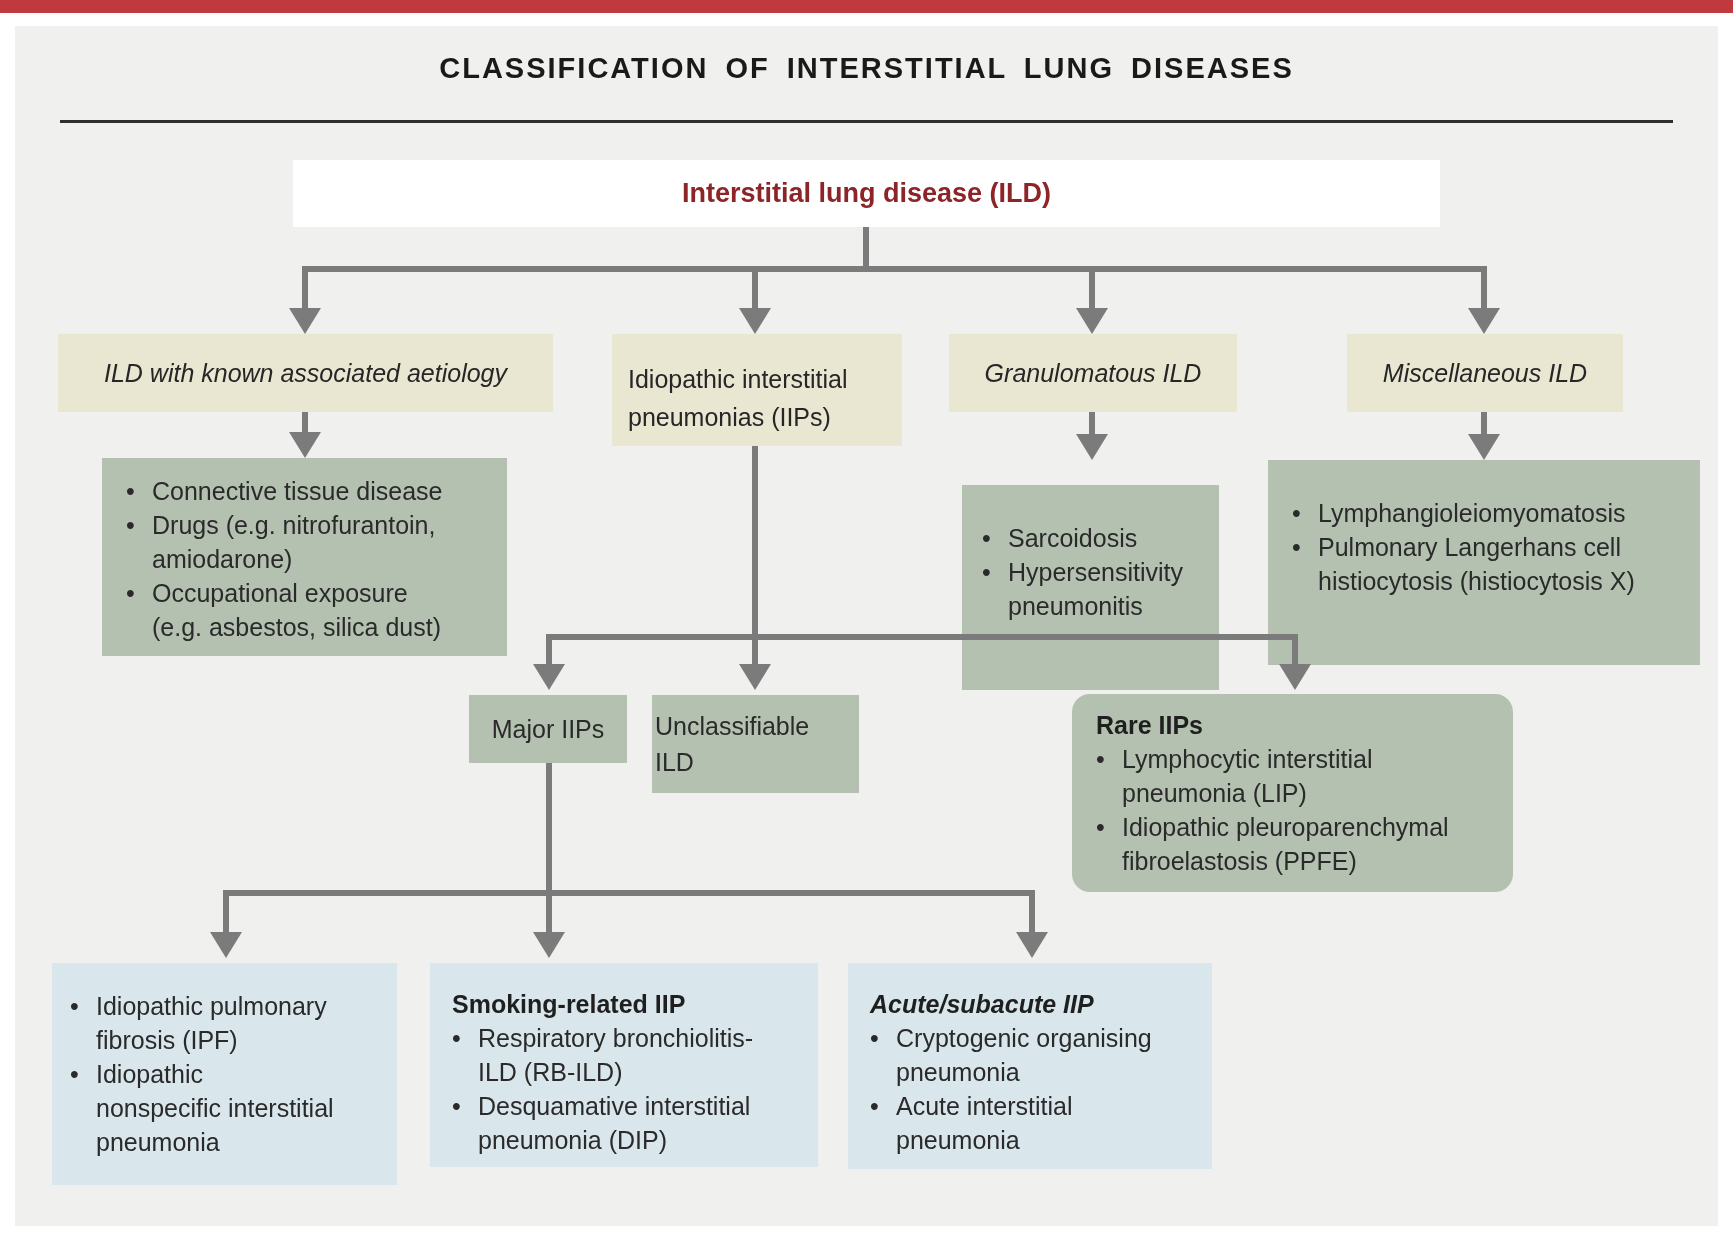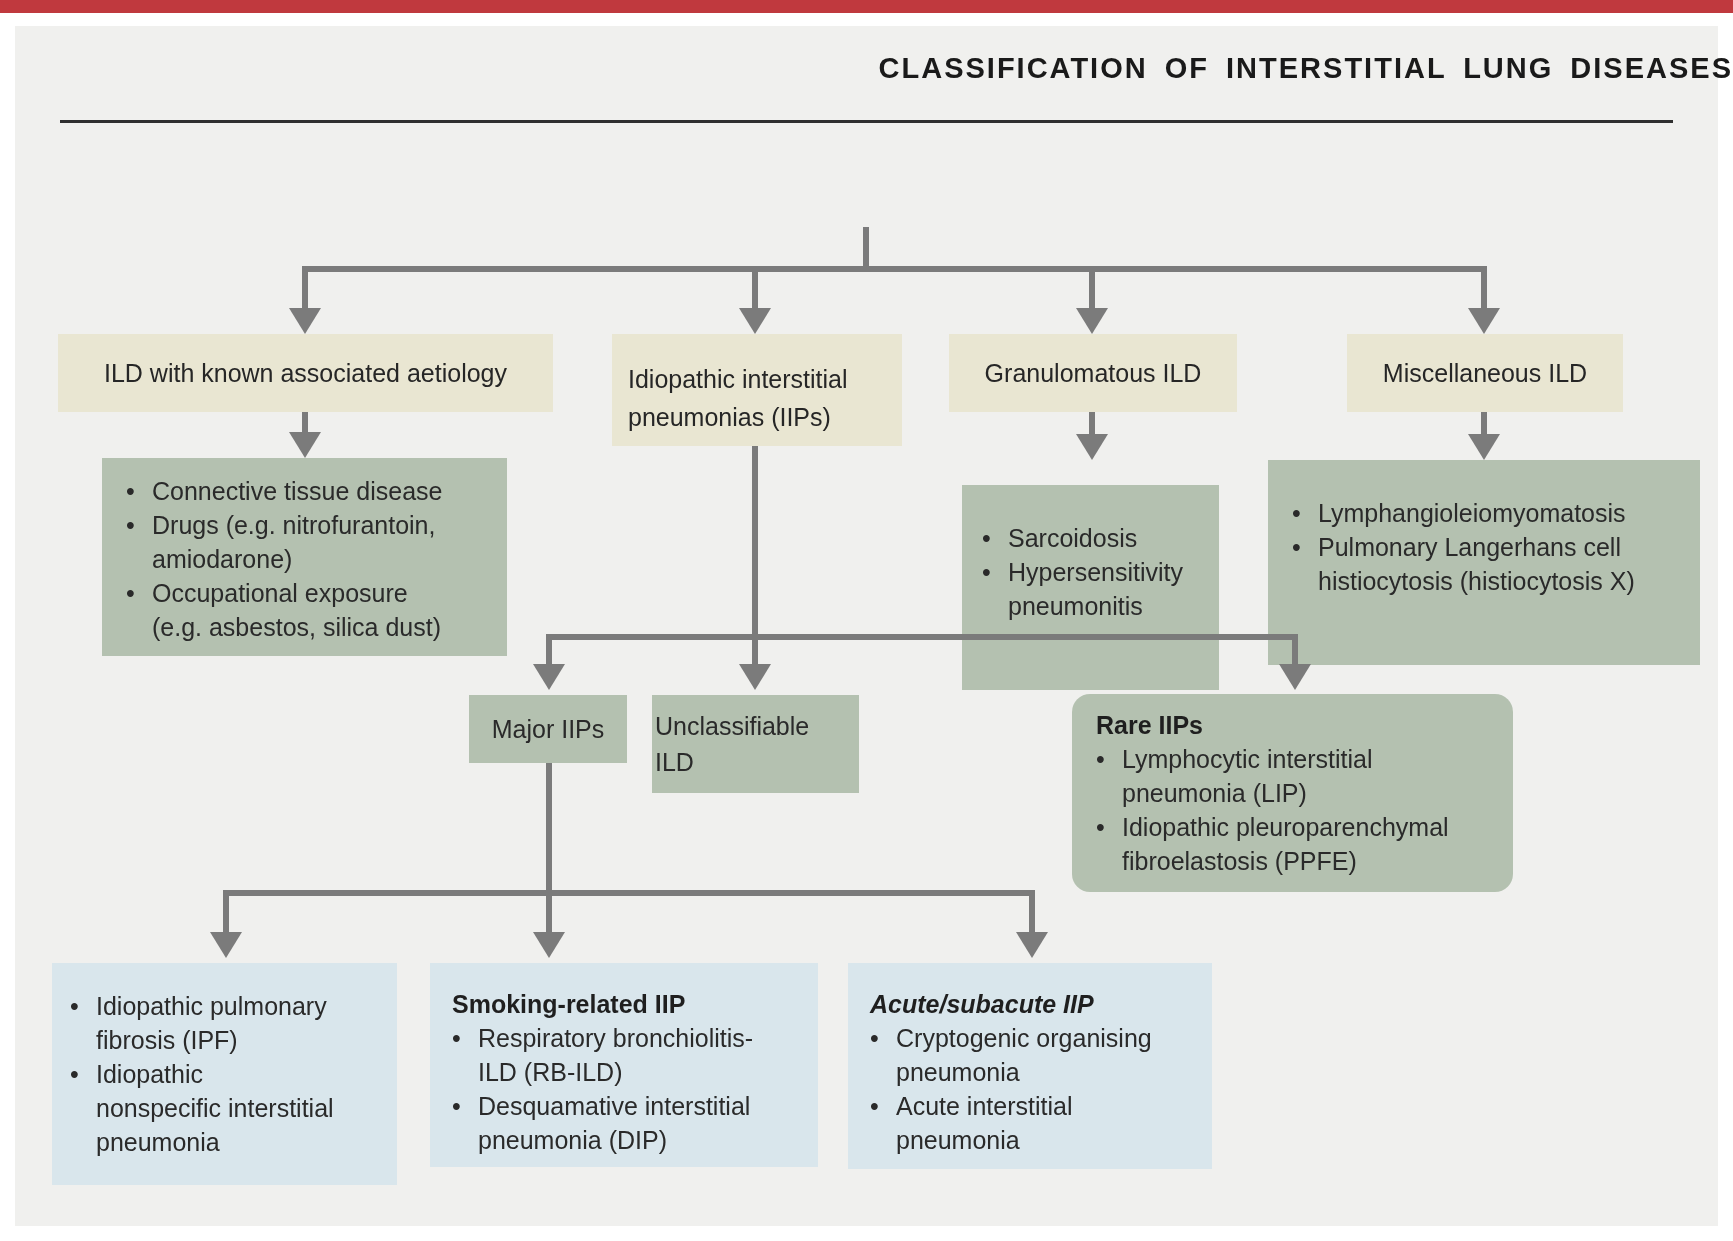--- a/index.html
+++ b/index.html
@@ -1,52 +1,53 @@
 <!DOCTYPE html>
 <html><head>
 <meta charset="utf-8">
 <style>
   html,body{margin:0;padding:0;background:#ffffff;}
   .page{position:relative;width:1733px;height:1241px;background:#ffffff;overflow:hidden;
         font-family:"Liberation Sans","DejaVu Sans",sans-serif;}
   .topbar{position:absolute;left:0;top:0;width:1733px;height:13px;background:#c0393e;}
   .panel{position:absolute;left:15px;top:26px;width:1703px;height:1200px;background:#f0f0ee;}
-  .title{position:absolute;left:0;top:52px;width:1733px;text-align:right;
+  .title{position:absolute;left:0;top:52px;width:1733px;text-align:center;
          font-size:29px;font-weight:700;letter-spacing:2px;word-spacing:7px;color:#1a1a1a;}
   .rule{position:absolute;left:60px;top:120px;width:1613px;height:3px;background:#2f2f2f;}
 
   .vline{position:absolute;width:6px;background:#7b7b7b;}
   .hline{position:absolute;height:6px;background:#7b7b7b;}
   .ahead{position:absolute;width:0;height:0;
          border-left:16px solid transparent;border-right:16px solid transparent;
          border-top:26px solid #7b7b7b;}
 
   .box{position:absolute;box-sizing:border-box;color:#2a2a2a;font-size:25px;}
   .root-node{background:#ffffff;text-align:center;font-weight:700;font-size:27px;color:#8c2428;}
   .lvl1{background:#e9e6d2;color:#262626;line-height:38px;}
-  .lvl1.center{text-align:center;display:flex;align-items:center;justify-content:center;}
+  .lvl1.center{text-align:center;display:flex;align-items:center;justify-content:center;font-style:italic;}
   .detail{background:#b4c1b0;line-height:34px;}
   .leaf{background:#d9e6ec;line-height:34px;}
   .pre{white-space:pre-line;}
   .bhead{font-weight:700;color:#1f1f1f;}
 
   ul.blist{list-style:none;margin:0;padding:0;}
   ul.blist li{position:relative;padding-left:40px;white-space:pre-line;}
   ul.blist li::before{content:"\2022";position:absolute;left:14px;top:0;}
 </style>
 </head>
 <body>
 
 <div class="page">
   <div class="topbar"></div>
   <div class="panel"></div>
 
   <div class="title">CLASSIFICATION OF INTERSTITIAL LUNG DISEASES</div>
   <div class="rule"></div>
 
+  <div class="box root-node" style="left:293px;top:160px;width:1147px;height:67px;line-height:67px;">Interstitial lung disease (ILD)</div>
 
   <div class="vline" style="left:863px;top:227px;height:45px;"></div>
   <div class="hline" style="left:302px;top:266px;width:1185px;"></div>
 
   <div class="vline" style="left:302px;top:266px;height:46px;"></div>
   <div class="ahead" style="left:289px;top:308px;"></div>
   <div class="vline" style="left:752px;top:266px;height:46px;"></div>
   <div class="ahead" style="left:739px;top:308px;"></div>
   <div class="vline" style="left:1089px;top:266px;height:46px;"></div>
   <div class="ahead" style="left:1076px;top:308px;"></div>

